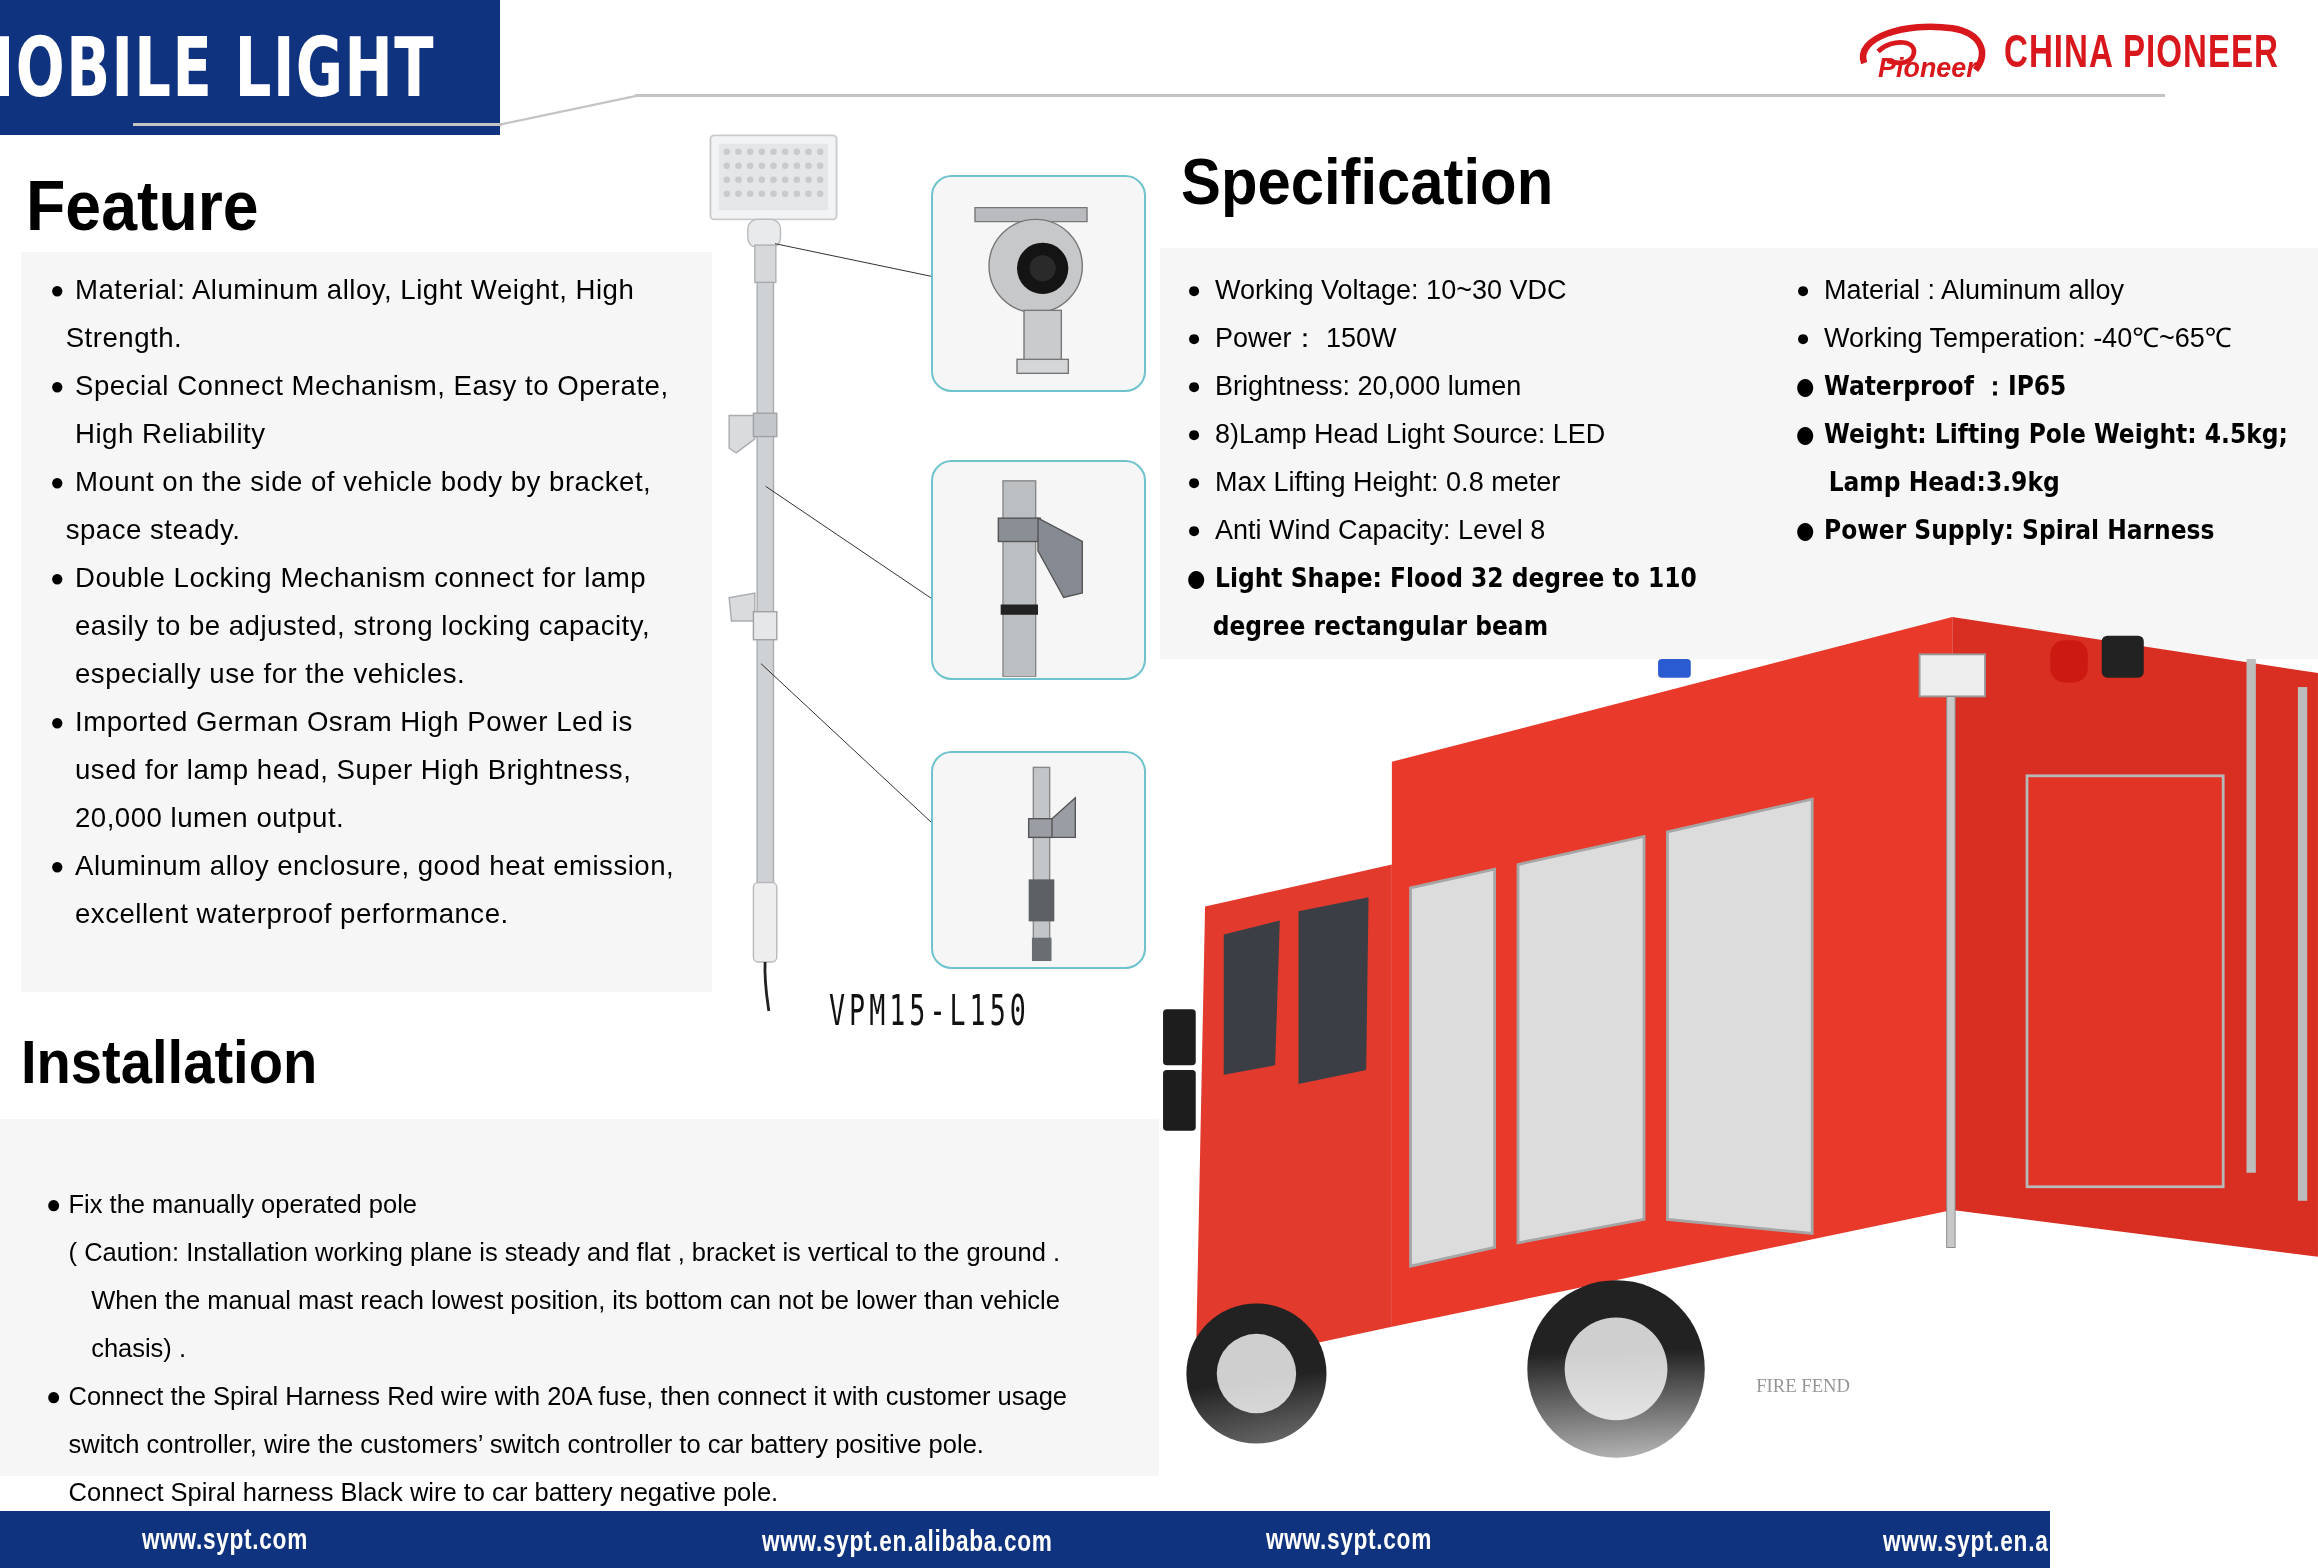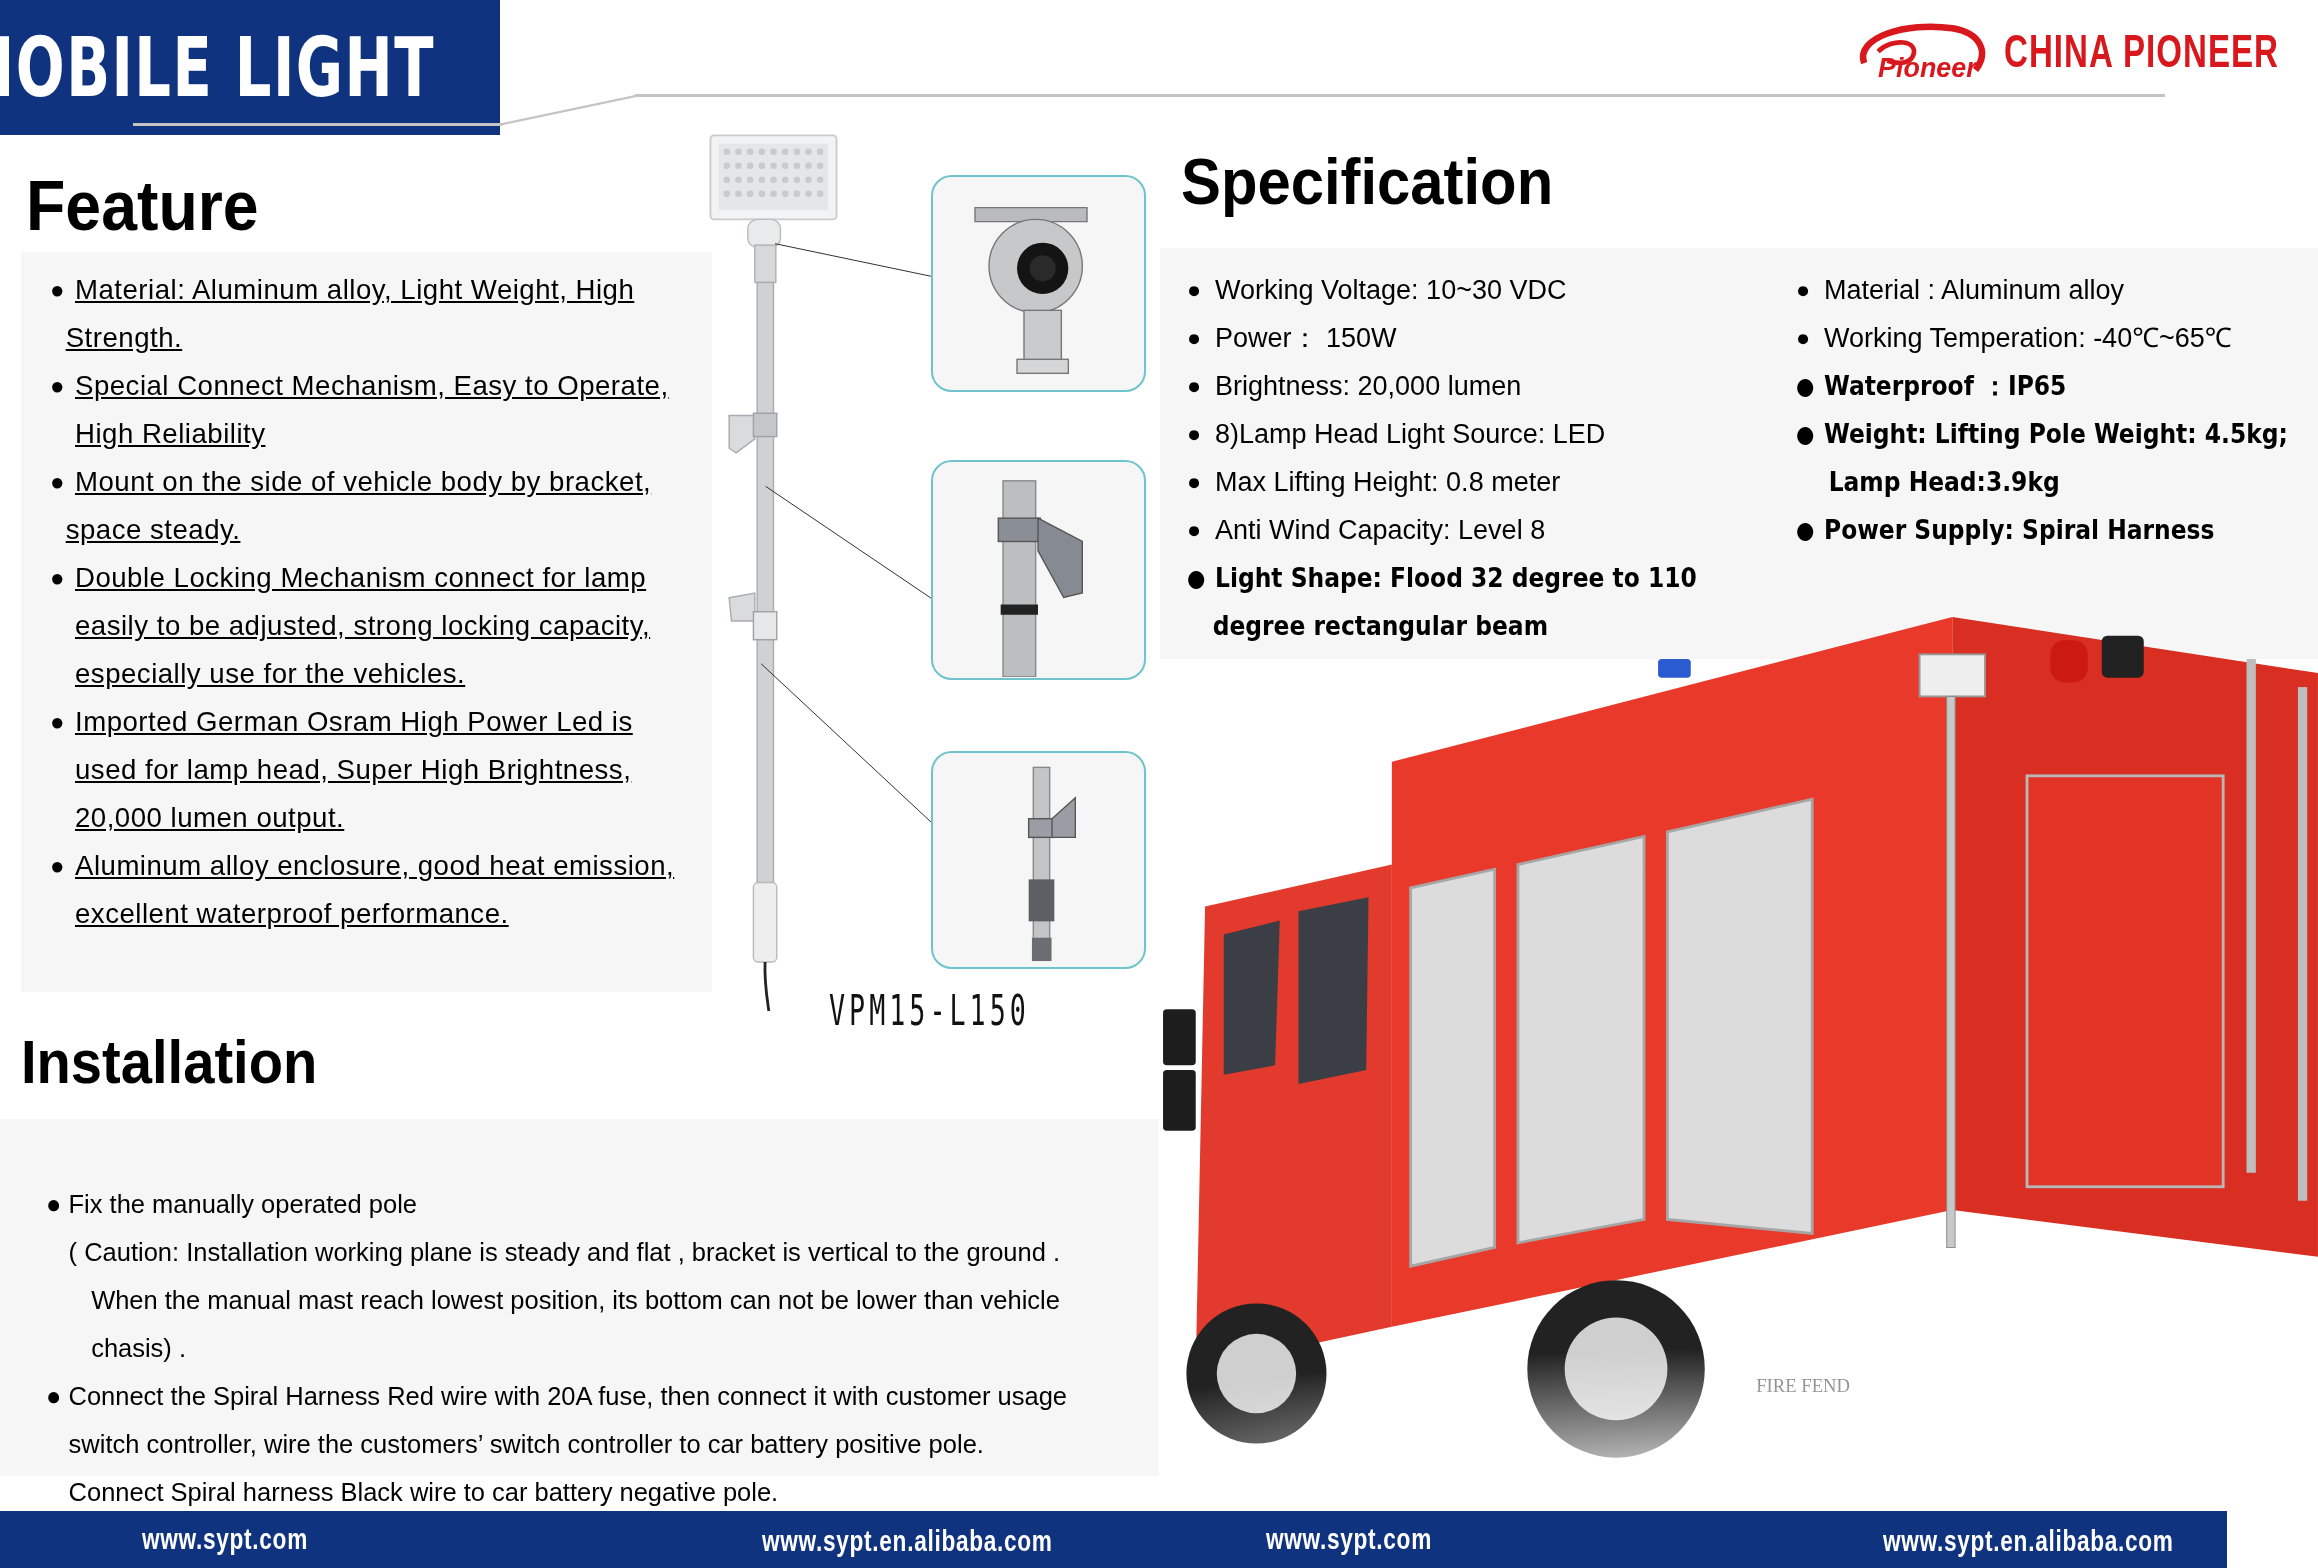--- a/index.html
+++ b/index.html
@@ -45,21 +45,21 @@
 
   .bullet-list { list-style: none; margin: 0; padding: 0; }
   .feat-item {
     font-size: 27.6px; line-height: 48px; position: relative;
     padding-left: 54px; letter-spacing: 0.5px;
   }
   .feat-item .dot {
     position: absolute; left: 29px; top: 0;
     font-size: 24px;
   }
-  .feat-line { display: block; white-space: nowrap; text-decoration: underline; }
+  .feat-line { display: block; white-space: nowrap; }
 
   .spec-item {
     font-size: 27px; line-height: 48px; position: relative; padding-left: 28px; white-space: nowrap;
   }
   .spec-item .dot { position: absolute; left: 0; top: 0; font-size: 23.4px; }
   .spec-item.strong { font-weight: bold; font-family: "DejaVu Sans Condensed", "DejaVu Sans", sans-serif; font-size: 26px; }
   .spec-line { display: block; }
 
   .inst-item {
     font-size: 26px; line-height: 48px; position: relative; white-space: nowrap;
@@ -72,21 +72,21 @@
     box-sizing: border-box; overflow: hidden;
   }
   .model-label {
     font-family: "DejaVu Sans Mono", monospace; font-size: 43px;
     letter-spacing: 6.5px; transform: scaleX(0.62); transform-origin: left top;
     white-space: nowrap; line-height: 1; color: #111;
   }
 
   
   .footer {
-    left: 0; top: 1511px; width: 2227px; height: 57px; background: #10337F;
+    left: 0; top: 1511px; width: 2050px; height: 57px; background: #10337F;
   }
   .footer-link {
     position: absolute; top: 14px; color: #fff; font-weight: bold;
     font-size: 29px; letter-spacing: 0.9px; white-space: nowrap;
     transform: scaleX(0.78); transform-origin: left top; line-height: 1;
   }
 </style>
 </head>
 <body>
 

